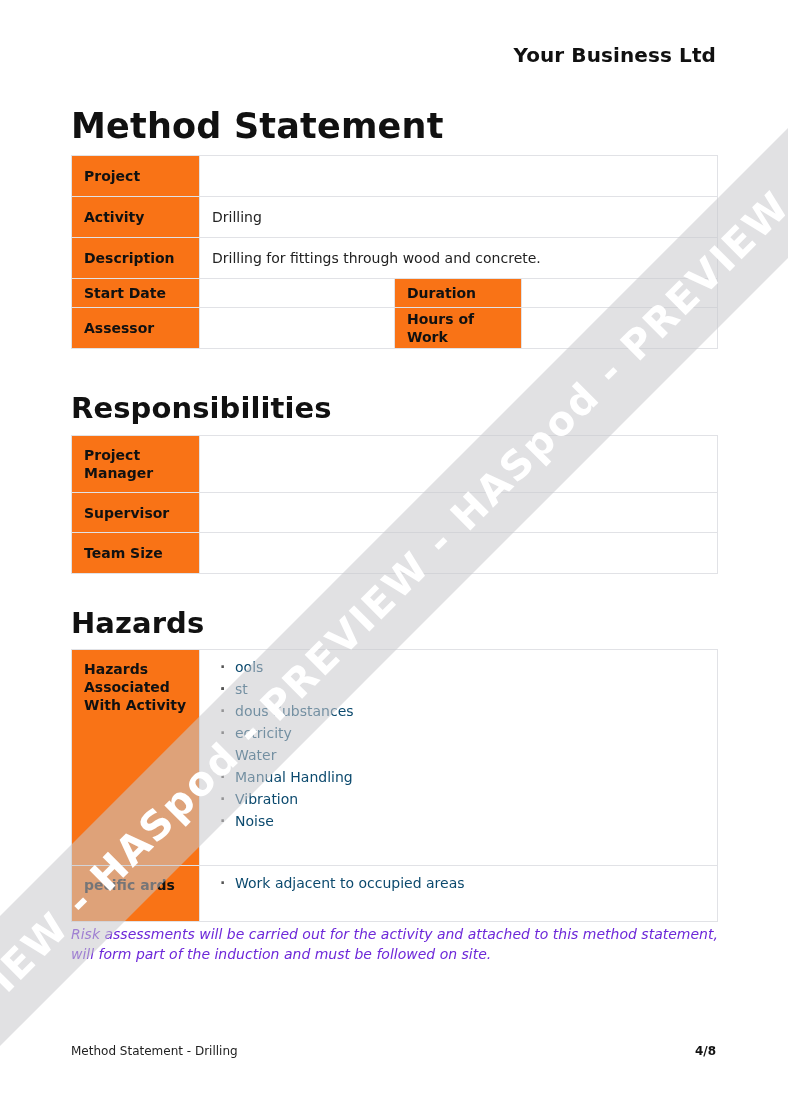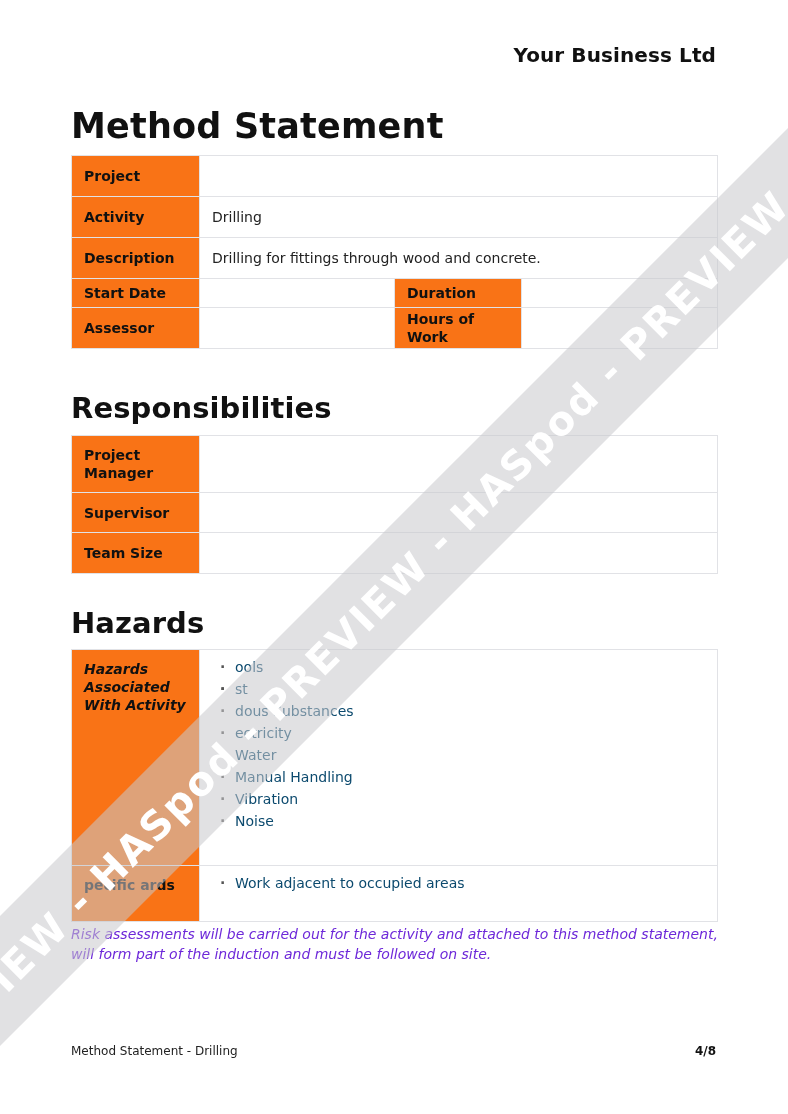--- a/index.html
+++ b/index.html
@@ -97,21 +97,21 @@
 
 <h2 class="section" style="top:606px;">Hazards</h2>
 
 <table class="grid" style="top:649px;">
   <colgroup>
       <col style="width:128px">
       <col style="width:518px">
     </colgroup>
   <tbody>
       <tr style="height:216px">
-    <td class="lbl" style="vertical-align:top; padding-top:10px;font-style:italic;">Hazards Associated With Activity</td>
+    <td class="lbl" style="vertical-align:top; padding-top:10px;">Hazards Associated With Activity</td>
     <td style="vertical-align:top;">
       <ul class="bullets">
         <li>ools</li>
         <li></li>
         <li>st</li>
         <li>dous Substances</li>
         <li>ectricity</li>
         <li>Water</li>
         <li>Manual Handling</li>
         <li>Vibration</li>

